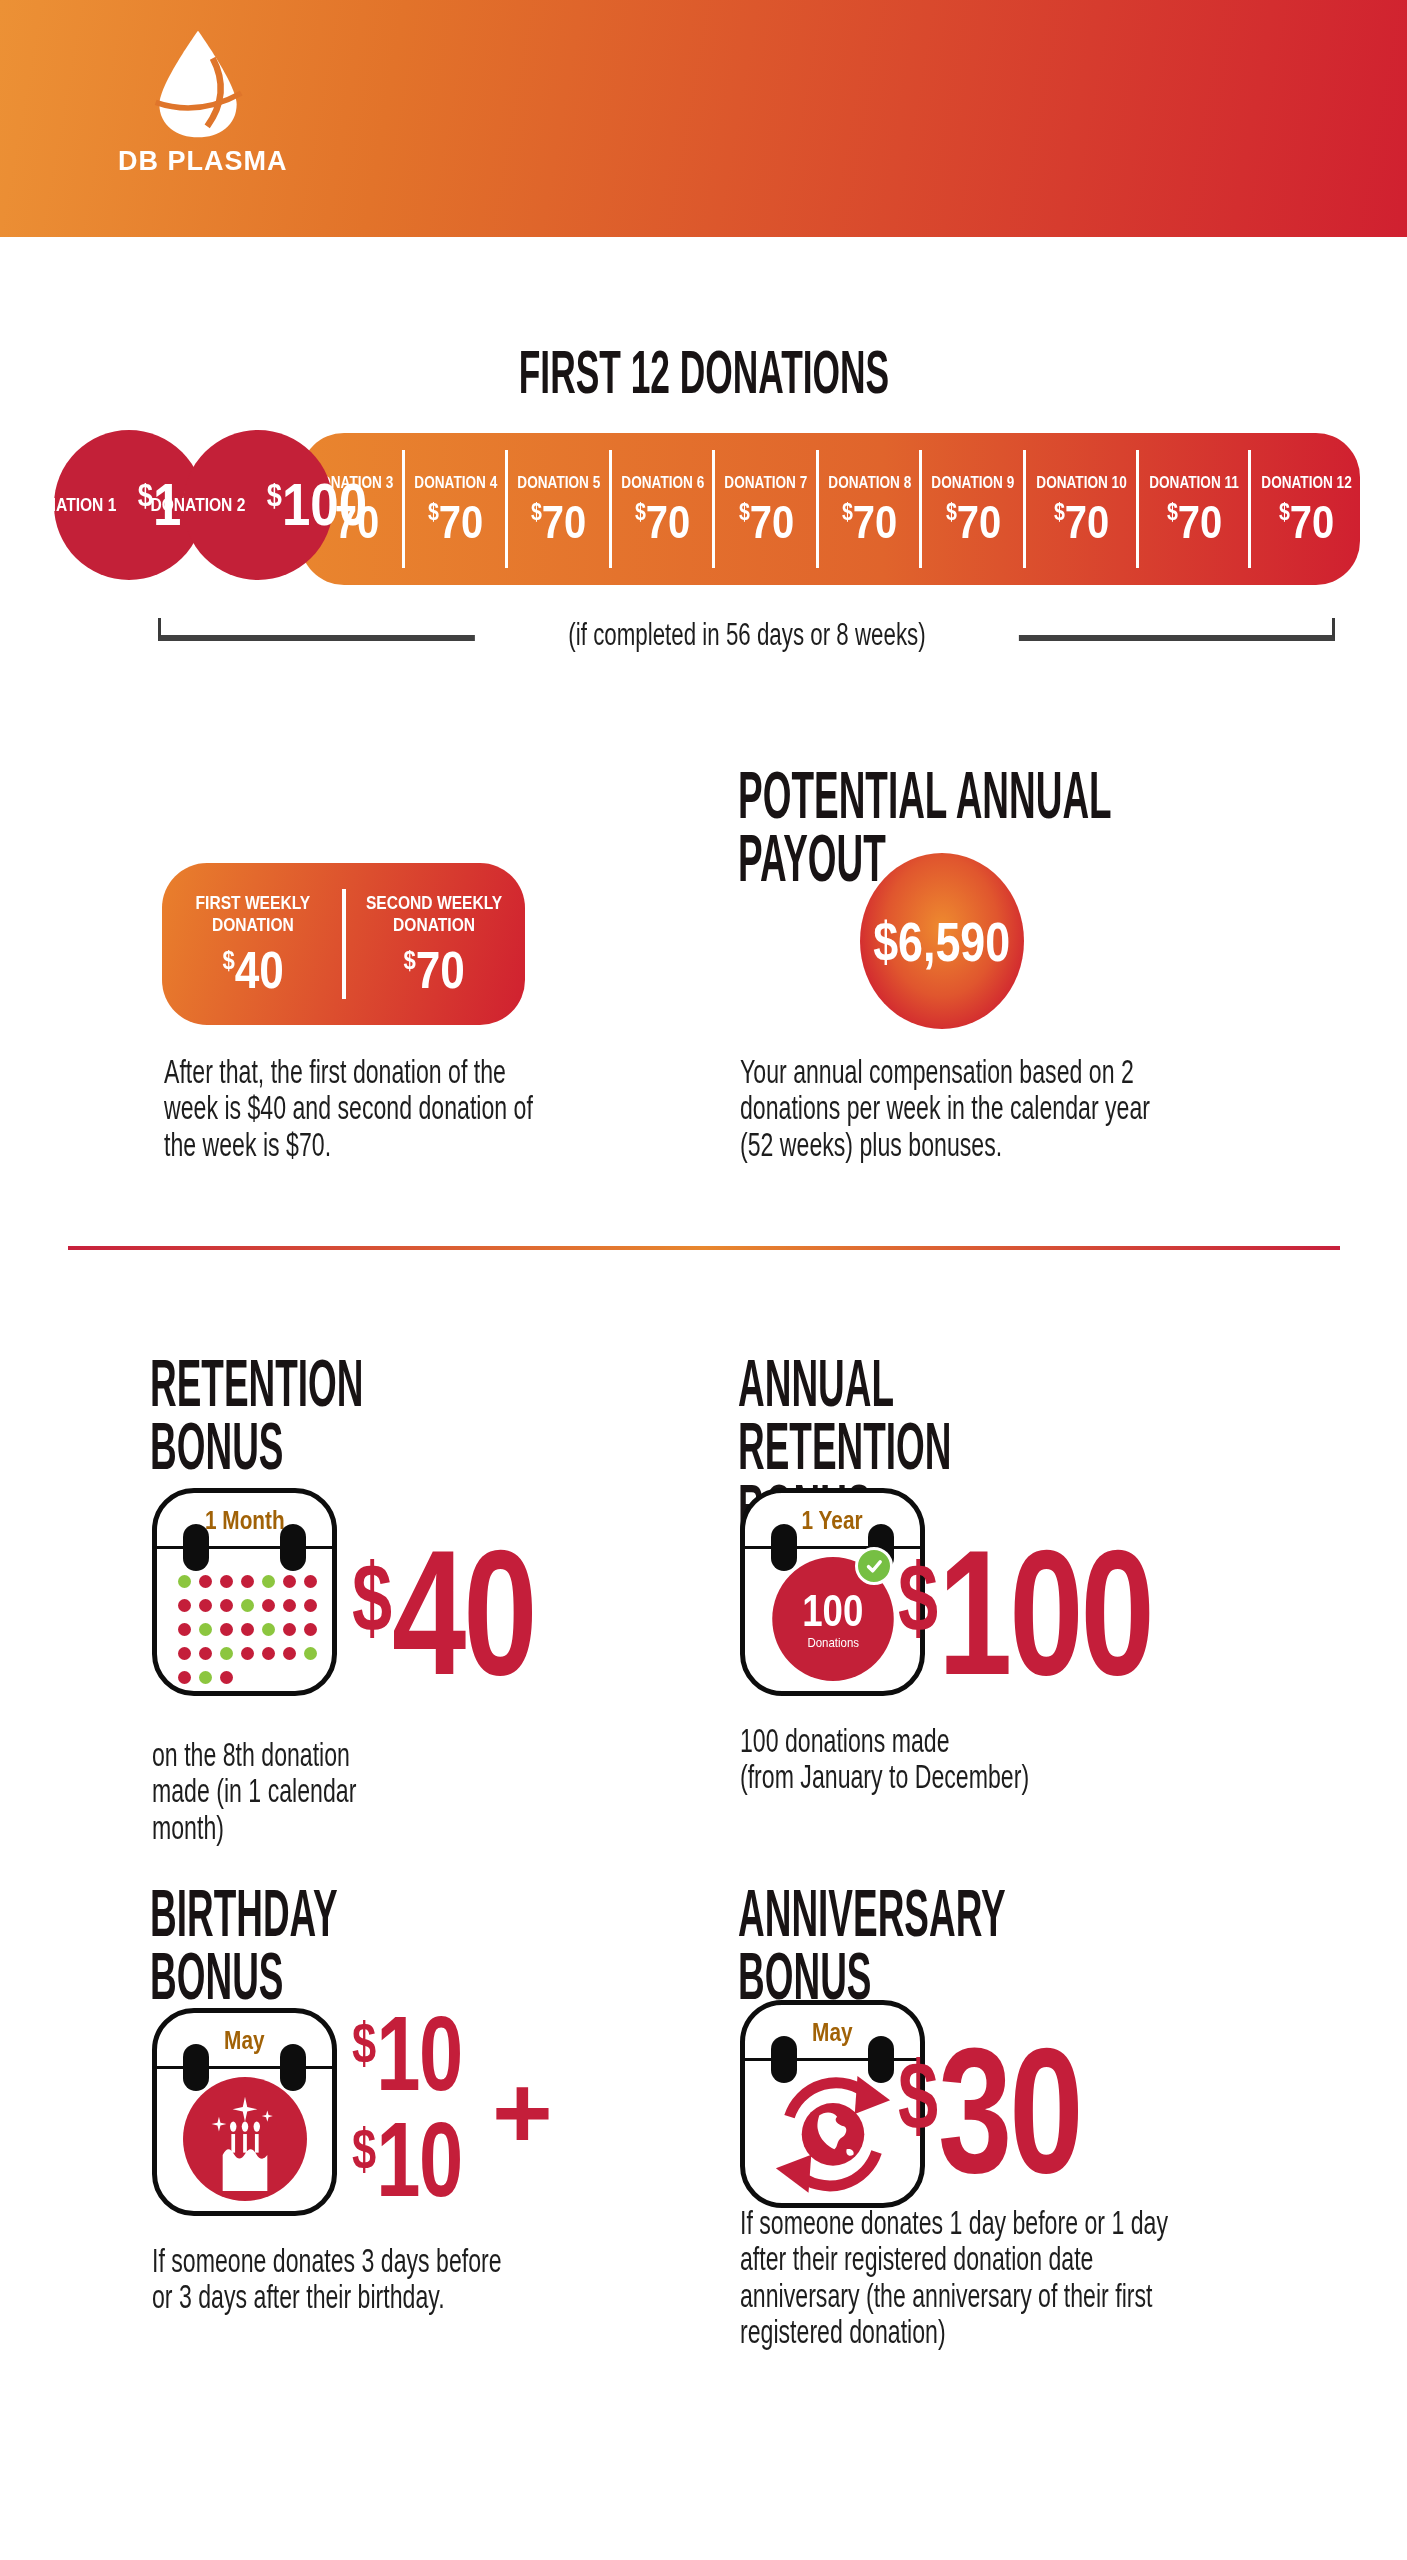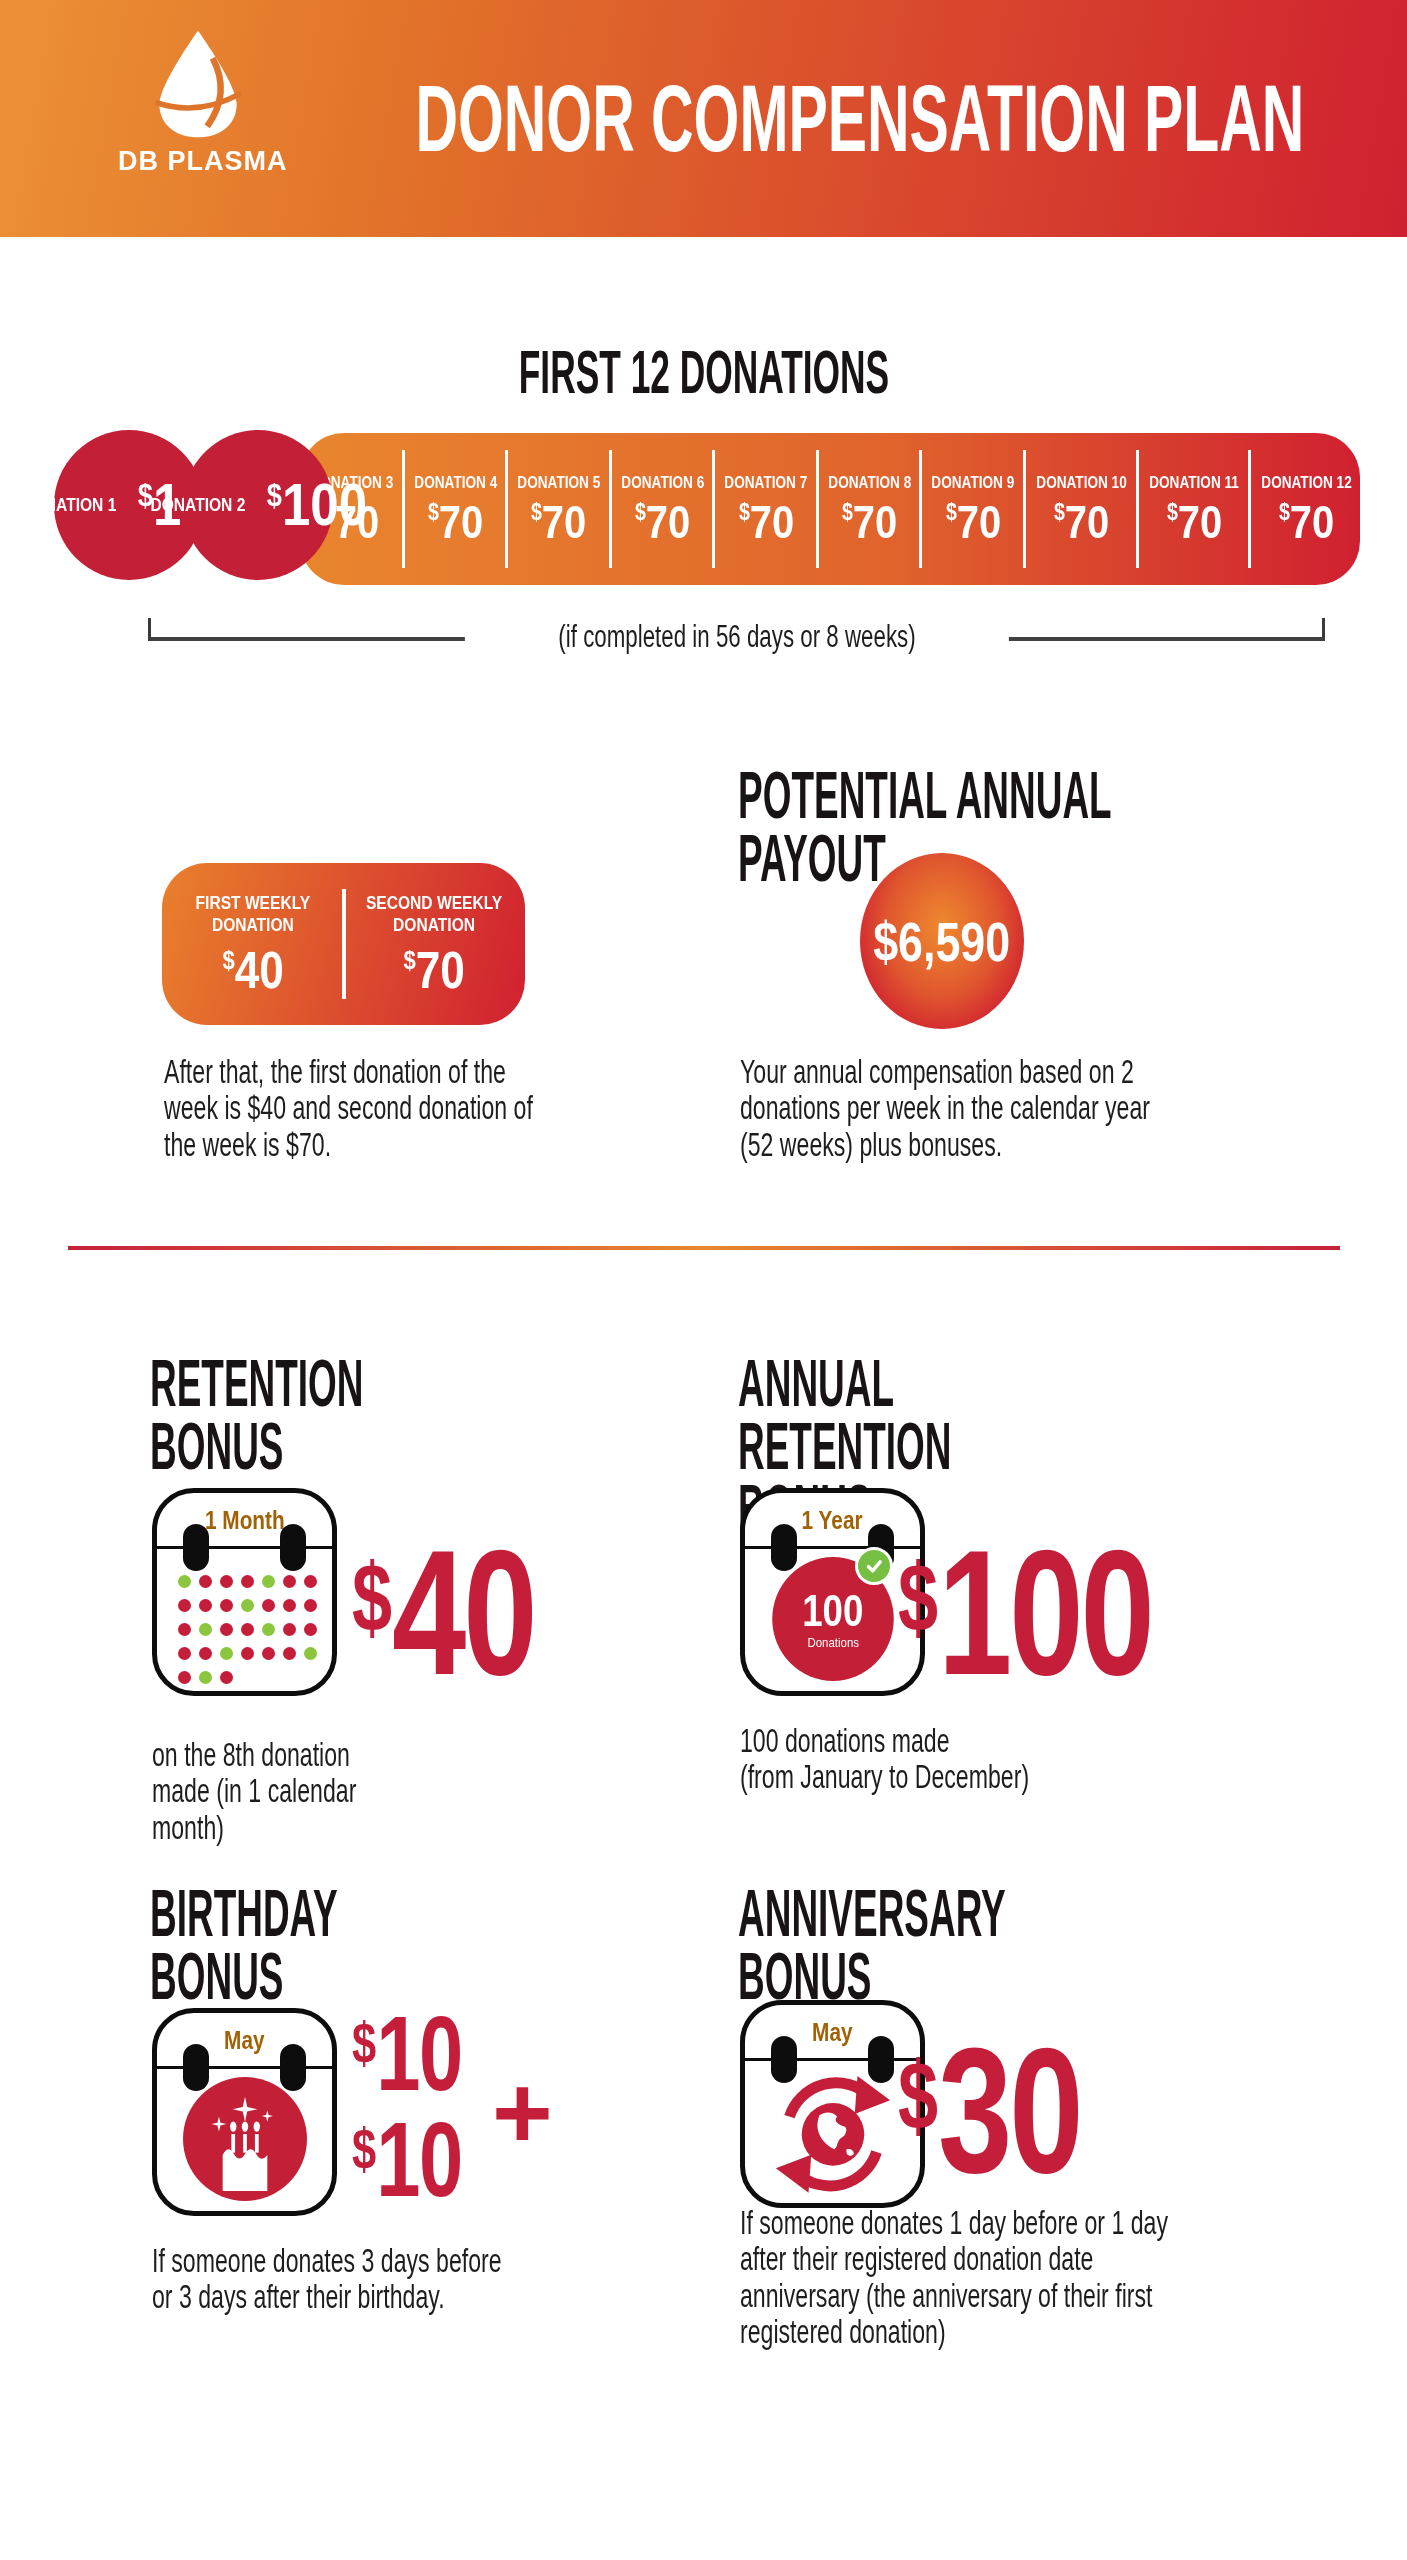--- a/index.html
+++ b/index.html
@@ -34,22 +34,22 @@
   .band { position:absolute; left:300px; top:433px; width:1060px; height:152px; border-radius:44px;
           background:linear-gradient(90deg,#E9852E 0%,#E0642C 55%,#D02030 100%);
           display:flex; z-index:1; }
   .seg { flex:1; position:relative; display:flex; flex-direction:column; align-items:center; justify-content:center; gap:5px; color:#fff; }
   .seg:not(:last-child)::after { content:""; position:absolute; right:-1px; top:17px; bottom:17px; width:3px; background:#fff; }
   .seg-label { font-size:17px; font-weight:700; transform:scaleX(0.8); transform-origin:center; white-space:nowrap; }
   .seg-amt { display:flex; align-items:flex-start; font-weight:700; line-height:1; transform:scaleX(0.85); transform-origin:center; }
   .seg-amt .cur { font-size:23px; margin-top:3px; }
   .seg-amt .digits { font-size:47px; }
 
-  .bracket { position:absolute; left:148px; top:618px; width:1177px; height:23px;
-             border-left:3px solid #3a3a3a; border-right:3px solid #3a3a3a; border-bottom:4px solid #404040; }
+  .bracket { position:absolute; left:158px; top:618px; width:1177px; height:23px;
+             border-left:3px solid #3a3a3a; border-right:3px solid #3a3a3a; border-bottom:6px solid #404040; }
   .bracket-note { position:absolute; left:50%; bottom:0; transform:translate(-50%,50%); background:#fff; padding:0 24px; white-space:nowrap; }
   .bracket-note .cond { font-size:31px; font-weight:500; color:#1d1d1d; transform:scaleX(0.72); transform-origin:center; white-space:nowrap; }
 
   
   .h-sec { position:absolute; }
   .h-sec .cond { font-size:66px; font-weight:700; color:#181314; transform:scaleX(0.56); transform-origin:left top; white-space:pre-line; line-height:0.95; }
 
   
   .sub-box { position:absolute; left:162px; top:855px; width:363px; height:162px; border-radius:45px;
              background:linear-gradient(105deg,#E9802C 0%,#D02030 100%); display:flex; color:#fff;margin-top:8px; }
@@ -111,23 +111,20 @@
 <div class="page">
 
   <div class="hdr">
     <div class="logo">
       <svg width="92" height="112" viewBox="0 0 100 120">
         <path d="M50,2 C50,2 8,60 8,82 C8,105 27,118 50,118 C73,118 92,105 92,82 C92,60 50,2 50,2 Z" fill="#ffffff"></path>
         <path d="M4,80 Q50,96 97,70" stroke="#DF752B" stroke-width="6" fill="none"></path>
         <path d="M66,32 Q86,70 60,106" stroke="#DF752B" stroke-width="7" fill="none"></path>
       </svg>
       <div class="brand">DB PLASMA</div>
-    </div>
-    <div class="hdr-title">
-      <span class="cond">DONOR COMPENSATION PLAN</span>
     </div>
   </div>
 
   <div class="f12-title">
     <span class="cond">FIRST 12 DONATIONS</span>
   </div>
 
   <div class="don-circle c1">
     <div class="don-label">DONATION 1</div>
     <div class="circ-amt">

